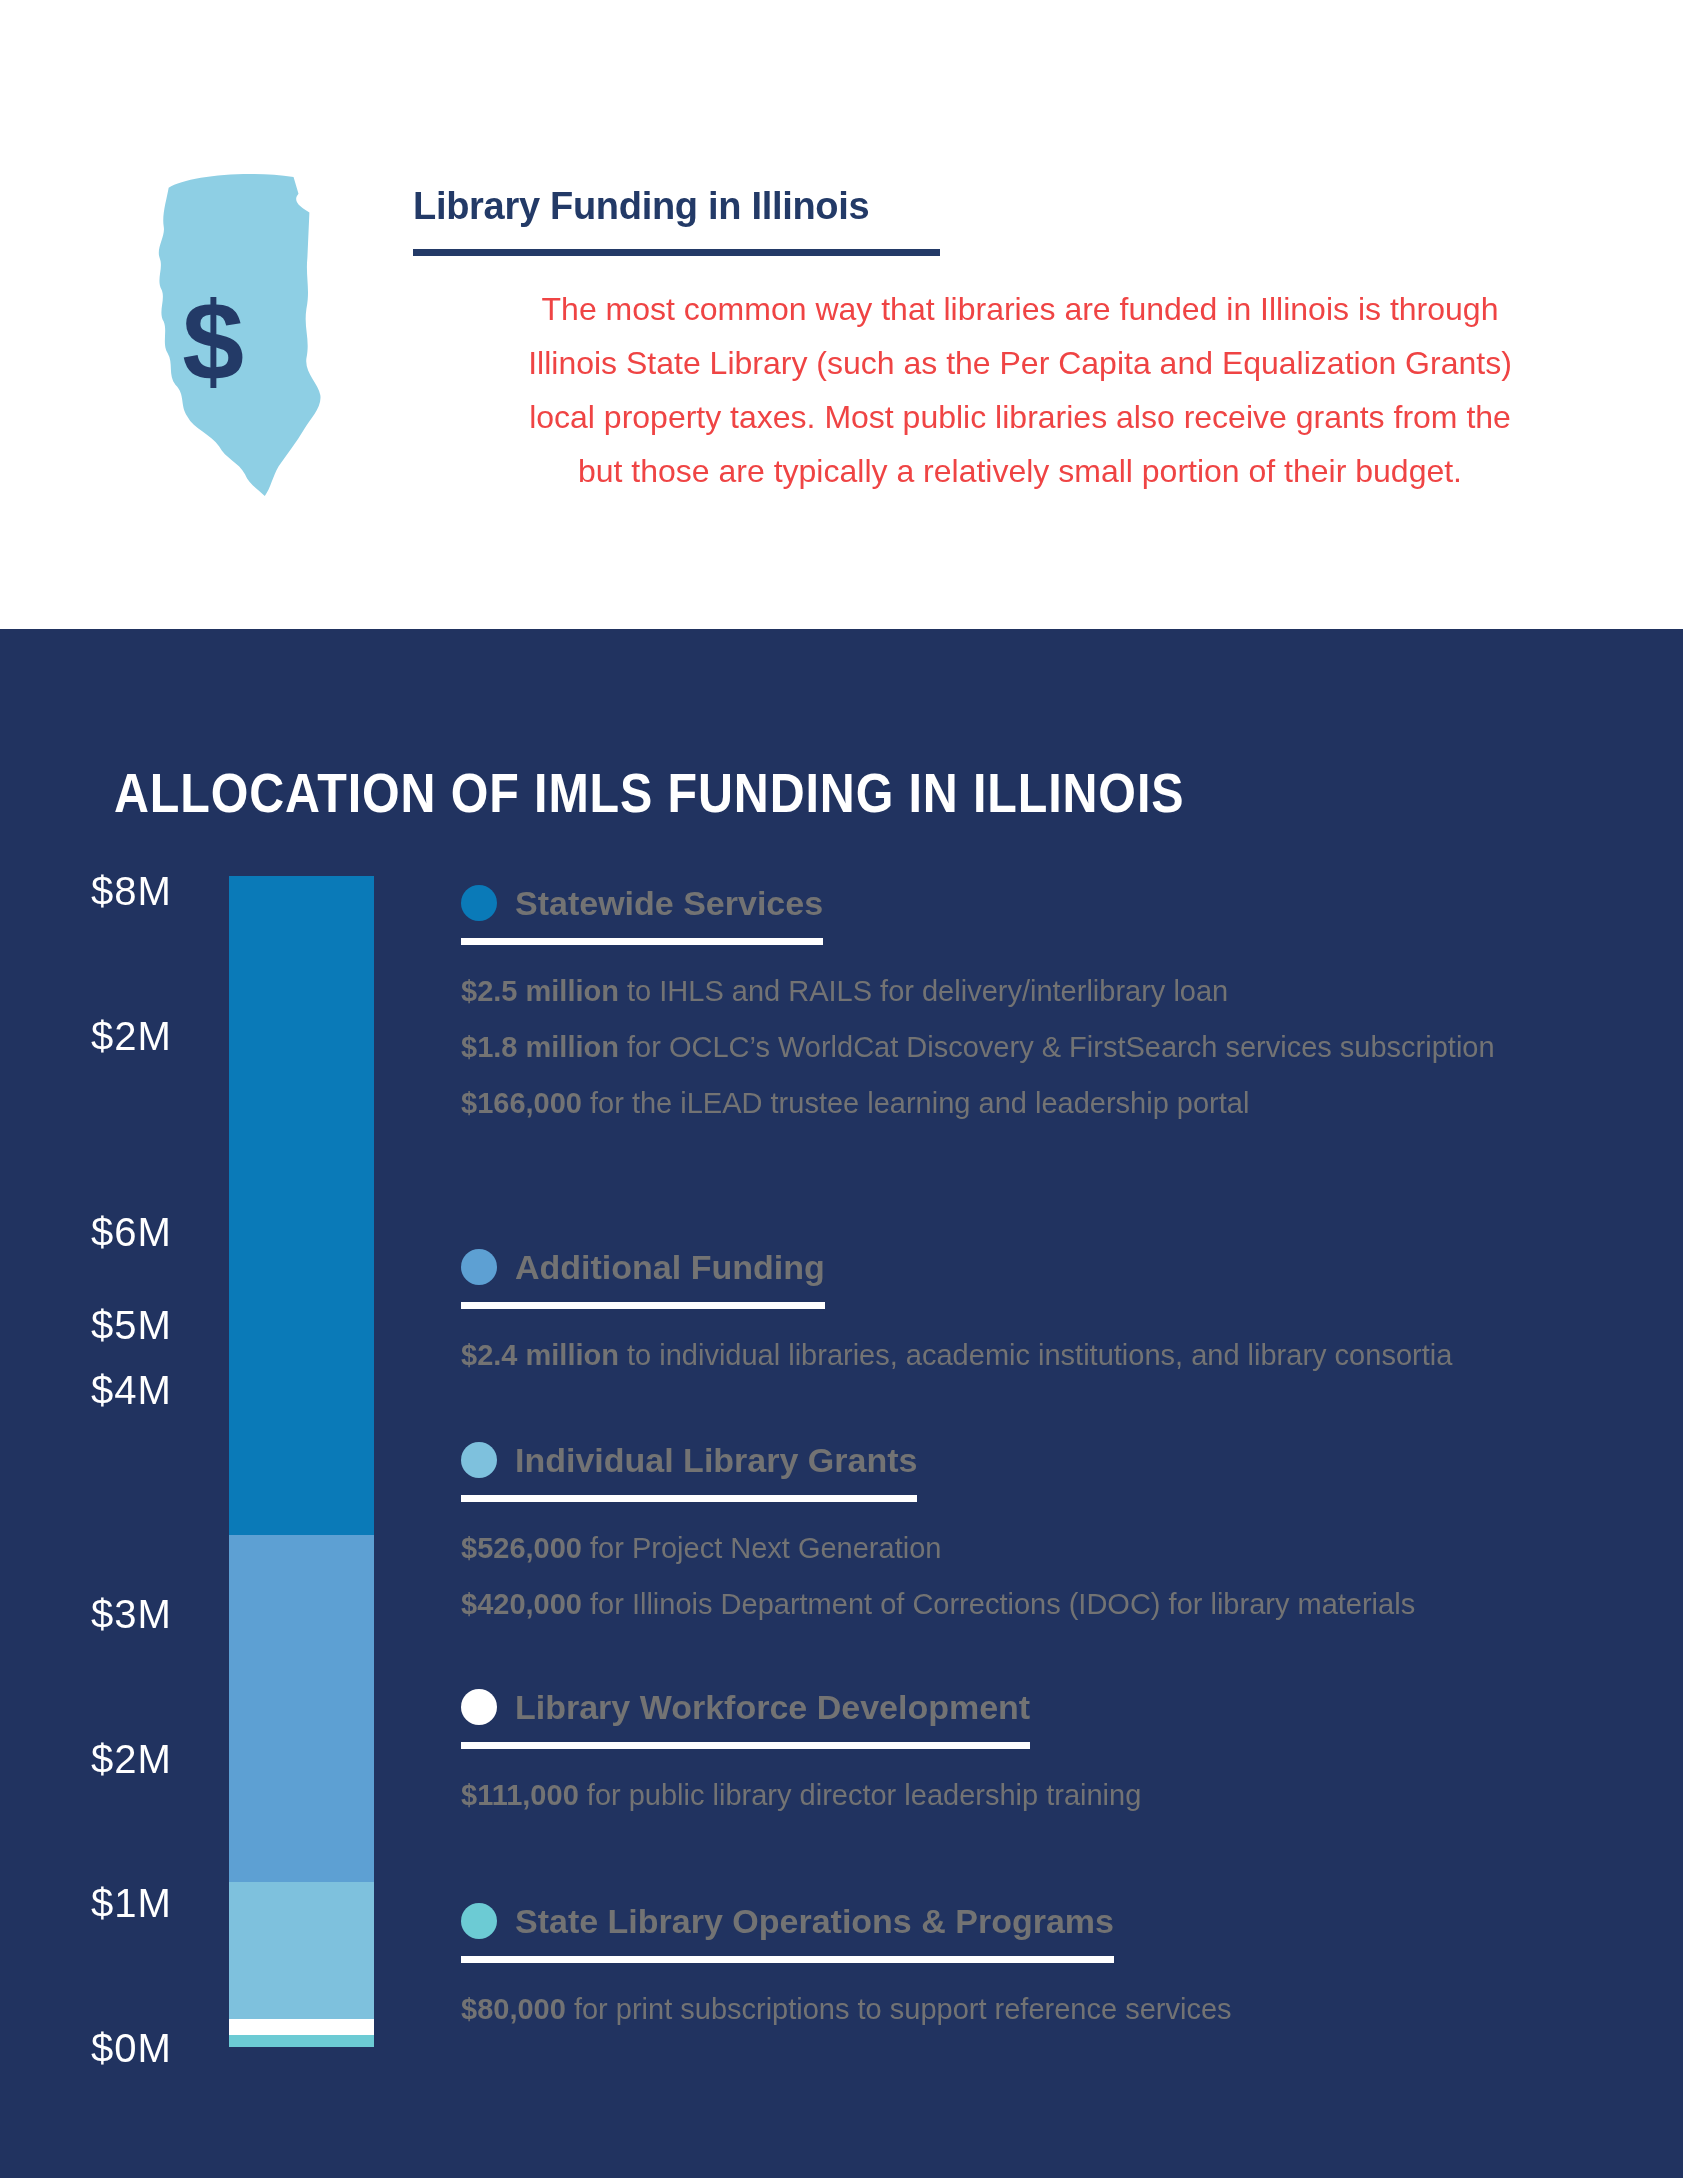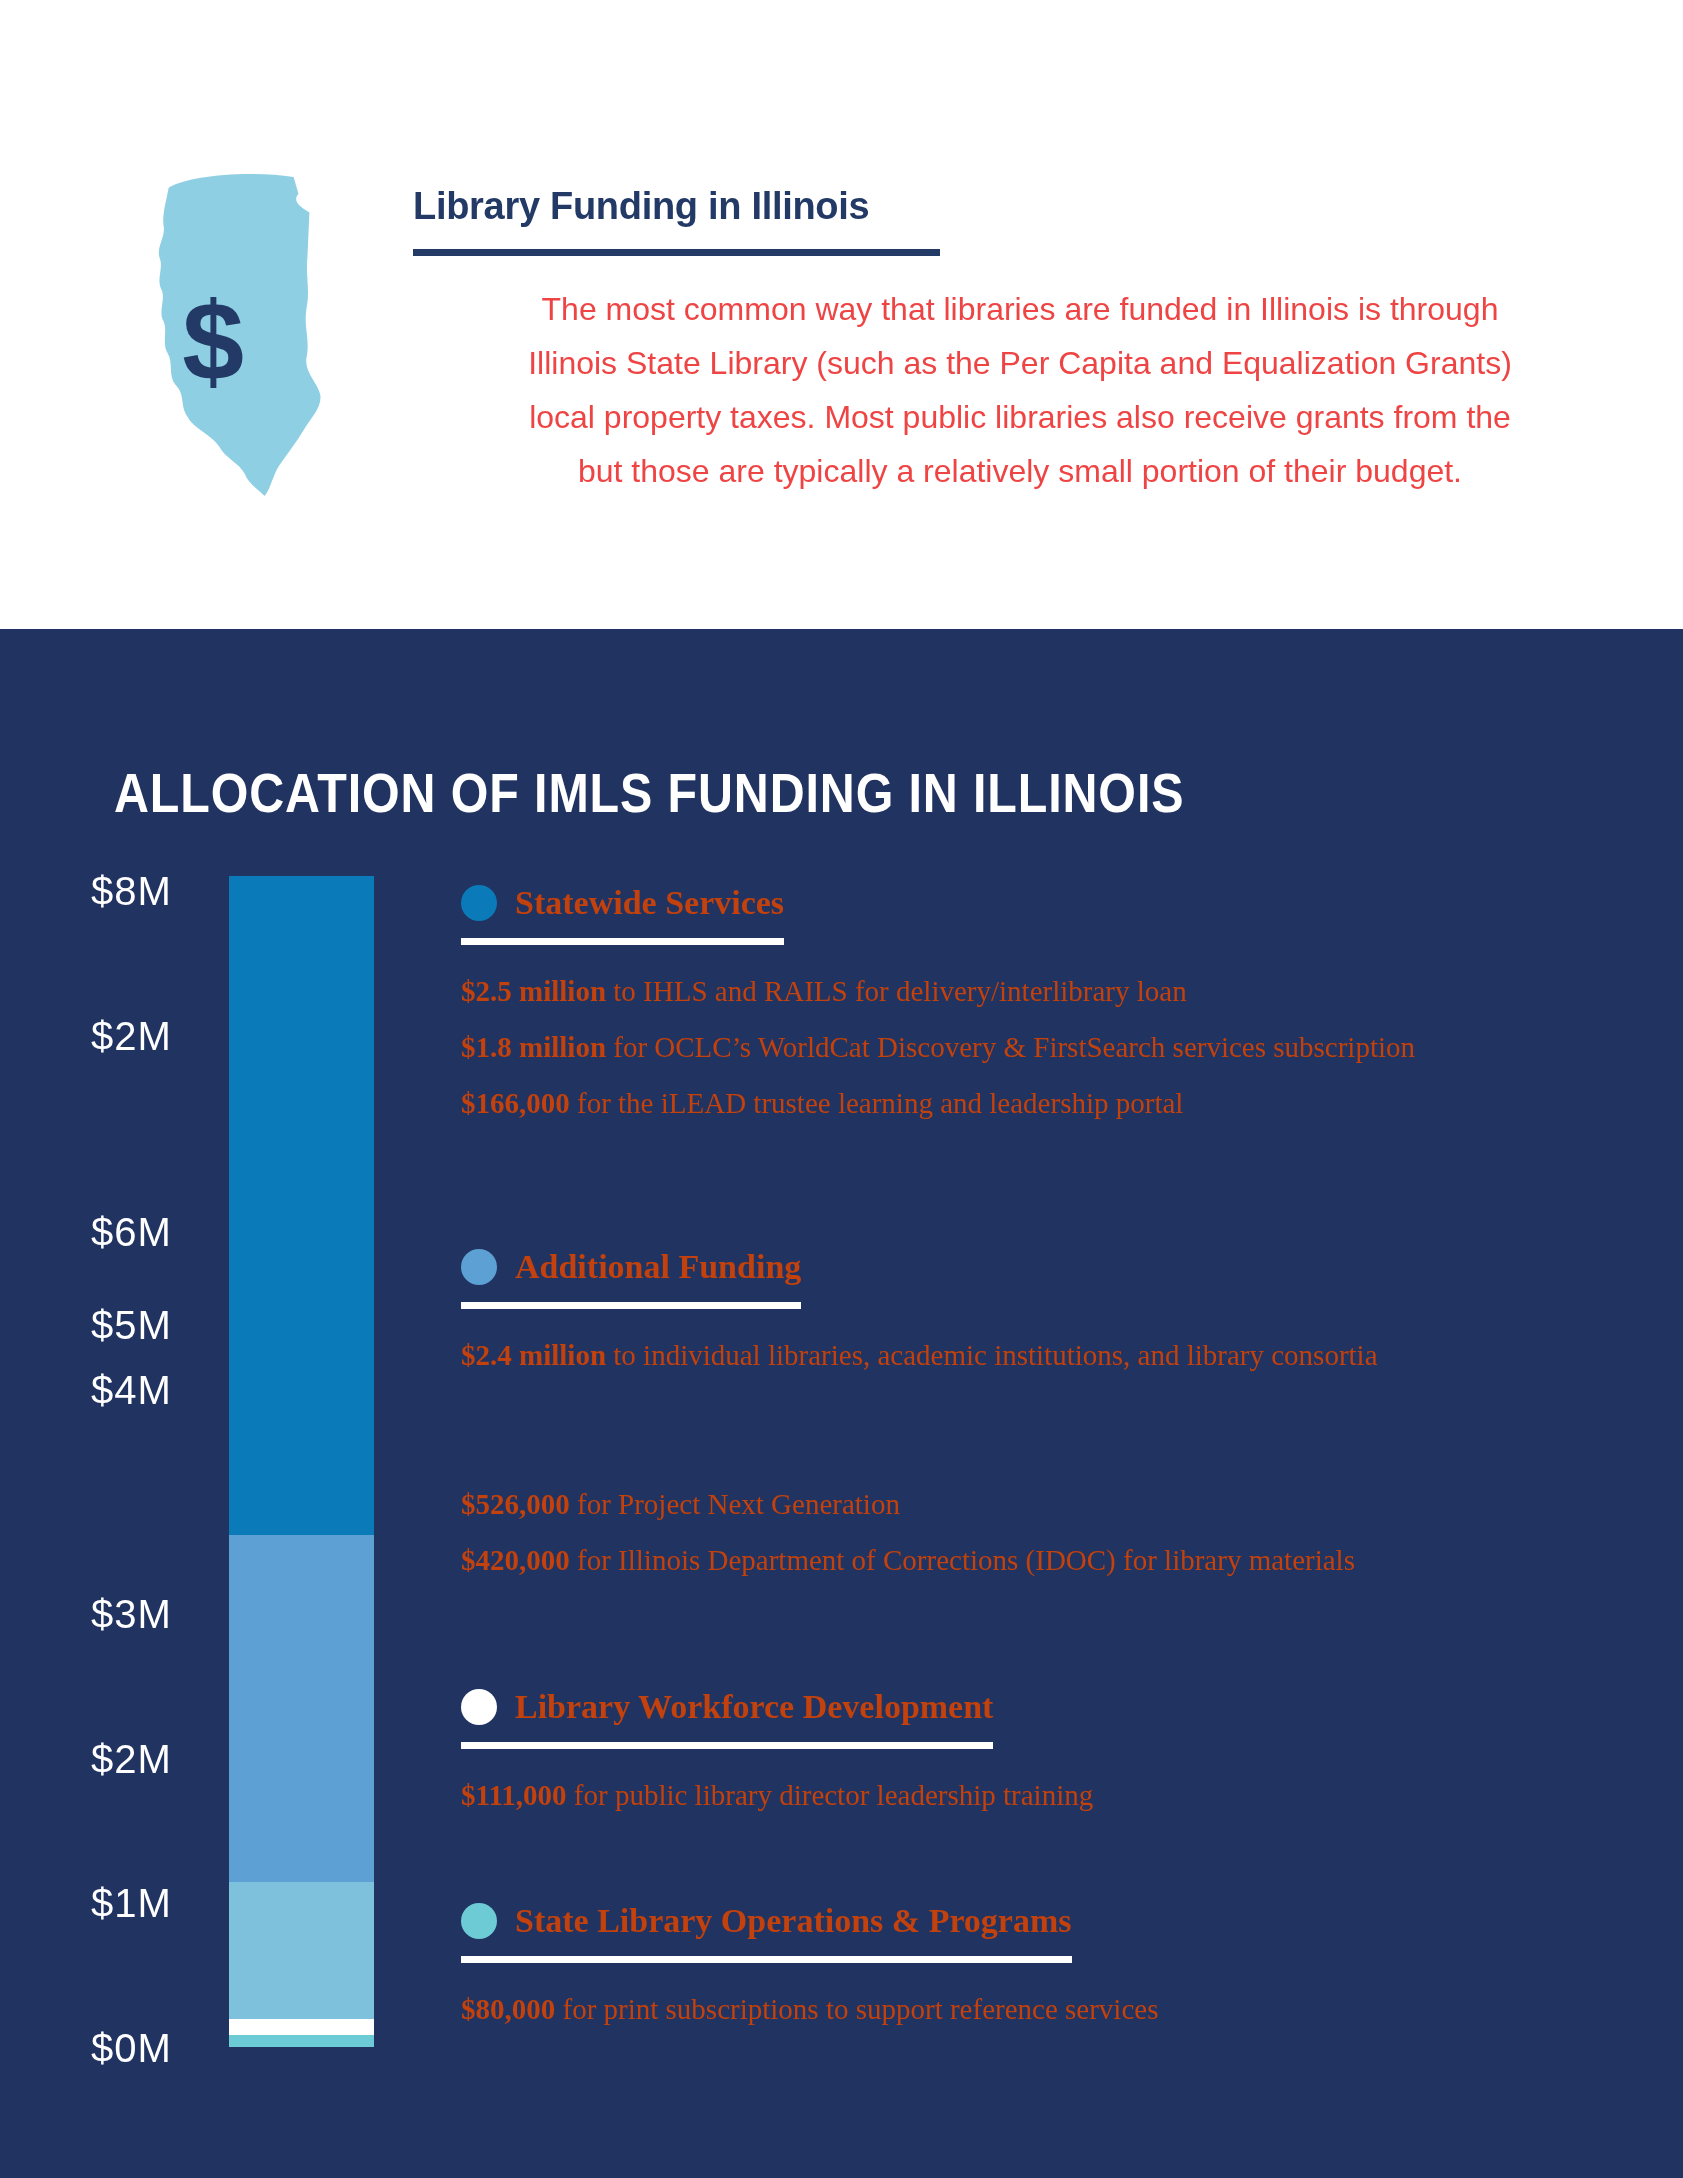--- a/index.html
+++ b/index.html
@@ -28,21 +28,21 @@
     transform:scaleX(0.88);transform-origin:left center;white-space:nowrap;
   }
   
   .axis-label{
     position:absolute;left:57px;width:149px;text-align:center;
     color:#ffffff;font-size:40px;line-height:48px;letter-spacing:1px;
   }
   .bar-stack{position:absolute;display:flex;flex-direction:column;}
   .bar-seg{width:100%;}
   
-  .legend-block{position:absolute;left:461px;color:#c2410c;font-family:Liberation Serif, serif;}
+  .legend-block{position:absolute;left:461px;color:#737373;}
   .legend-head{display:flex;align-items:center;gap:18px;height:44px;}
   .legend-titlewrap{width:max-content;}
   .legend-dot{width:36px;height:36px;border-radius:50%;flex:0 0 auto;}
   .legend-title{font-size:34px;font-weight:bold;white-space:nowrap;}
   .legend-underline{height:7px;background:#ffffff;margin-top:13px;}
   .legend-items{margin-top:18px;}
   .legend-item{font-size:29px;line-height:56px;white-space:nowrap;}
   .amount{font-weight:bold;}
 </style>
 </head>
@@ -120,20 +120,24 @@
       </div>
       <div class="legend-underline"></div>
     </div>
     <div class="legend-items">
       <div class="legend-item"><span class="amount">$2.4 million</span><span> to individual libraries, academic institutions, and library consortia</span></div>
     </div>
   </div>
 
   <div class="legend-block" style="top:1438px">
     <div class="legend-titlewrap">
+      <div class="legend-head">
+        <span class="legend-dot" style="background-color: rgb(126, 193, 221);"></span>
+        <span class="legend-title">Individual Library Grants</span>
+      </div>
       <div class="legend-underline"></div>
     </div>
     <div class="legend-items">
       <div class="legend-item"><span class="amount">$526,000</span><span> for Project Next Generation</span></div>
       <div class="legend-item"><span class="amount">$420,000</span><span> for Illinois Department of Corrections (IDOC) for library materials</span></div>
     </div>
   </div>
 
   <div class="legend-block" style="top:1685px">
     <div class="legend-titlewrap">

